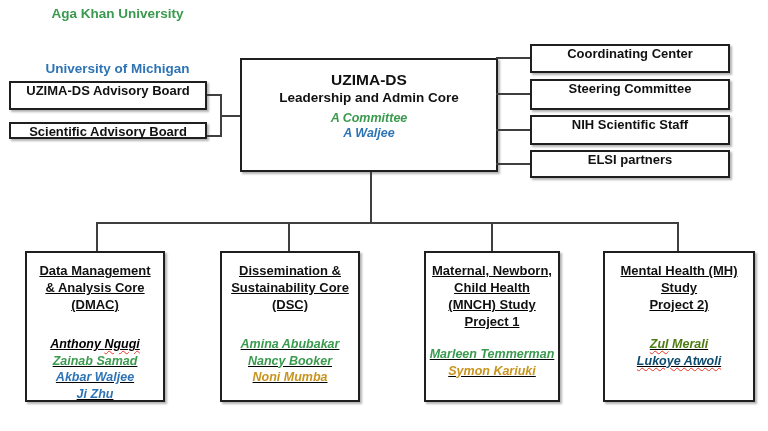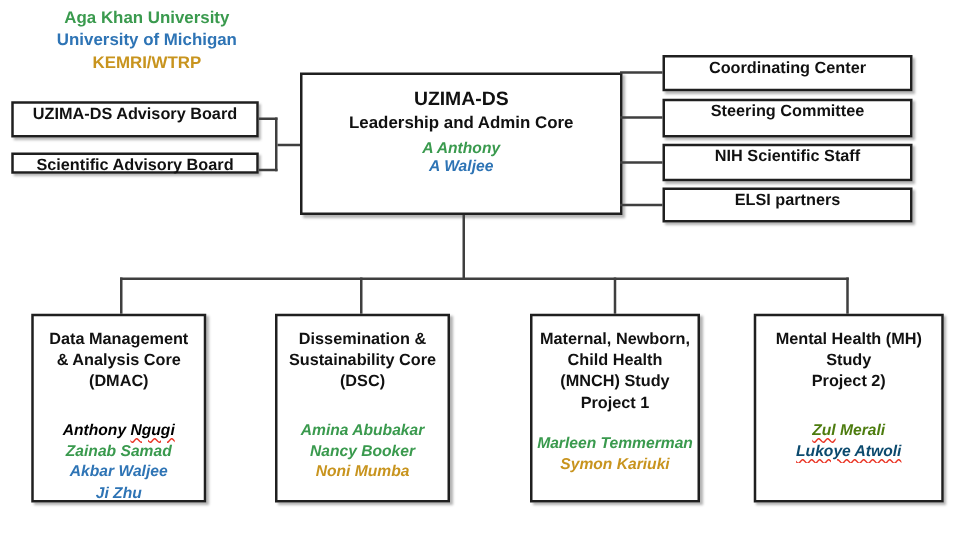--- a/index.html
+++ b/index.html
@@ -24,21 +24,21 @@
               flex-direction:column;justify-content:flex-start;padding-top:10px;}
   .c-title{font-weight:bold;font-size:15.5px;line-height:19px;color:#111;}
   .c-sub{font-weight:bold;font-size:13.5px;line-height:17px;color:#111;}
   .c-names{margin-top:5px;font-size:12.5px;font-style:italic;font-weight:600;line-height:15px;}
 
   .box-right-1{left:530px;top:44px;width:200px;height:29px;}
   .box-right-2{left:530px;top:79px;width:200px;height:31px;}
   .box-right-3{left:530px;top:115px;width:200px;height:30px;}
   .box-right-4{left:530px;top:150px;width:200px;height:28px;}
 
-  .bbox{top:251px;height:151px;flex-direction:column;justify-content:flex-start;padding-top:9px;}
+  .bbox{top:251px;height:151px;flex-direction:column;justify-content:flex-start;padding-top:9px;text-decoration:underline;}
   .bbox-1{left:25px;width:140px;}
   .bbox-2{left:220px;width:140px;}
   .bbox-3{left:424px;width:136px;}
   .bbox-4{left:603px;width:152px;}
   .b-title{font-weight:bold;font-size:13px;line-height:17px;color:#111;white-space:pre-line;}
   .b-names{margin-top:23px;font-size:12.5px;font-style:italic;font-weight:600;line-height:16.5px;}
   .bbox-3 .b-names{margin-top:16px;}
 
   .member span{white-space:pre;}
   .squig{text-decoration-line:underline;text-decoration-style:wavy;
@@ -47,37 +47,37 @@
   
   .ln{position:absolute;background:#3f3f3f;}
 </style>
 </head>
 <body>
 
 <div class="stage">
 
   <div class="affil">
     <div style="color: rgb(58, 154, 78);">Aga Khan University</div>
-    <div style="color: rgb(46, 116, 181);">University of Michigan</div>
+    <div style="color: rgb(46, 116, 181); margin-top: 37px;">University of Michigan</div>
     <div style="color: rgb(200, 148, 30);">KEMRI/WTRP</div>
   </div>
 
   <div class="box label-box box-left-a">
     <span>UZIMA-DS Advisory Board</span>
   </div>
   <div class="box label-box box-left-b">
     <span>Scientific Advisory Board</span>
   </div>
 
   <div class="box box-center">
     <div class="c-title">UZIMA-DS</div>
     <div class="c-sub">Leadership and Admin Core</div>
     <div class="c-names">
       <div class="member" style="color: rgb(58, 154, 78);">
-        <span>A Anthony</span>
+        <span>A Committee</span>
       </div>
       <div class="member" style="color: rgb(46, 116, 181);">
         <span>A Waljee</span>
       </div>
     </div>
   </div>
 
   <div class="box label-box box-right-1">
     <span>Coordinating Center</span>
   </div>

